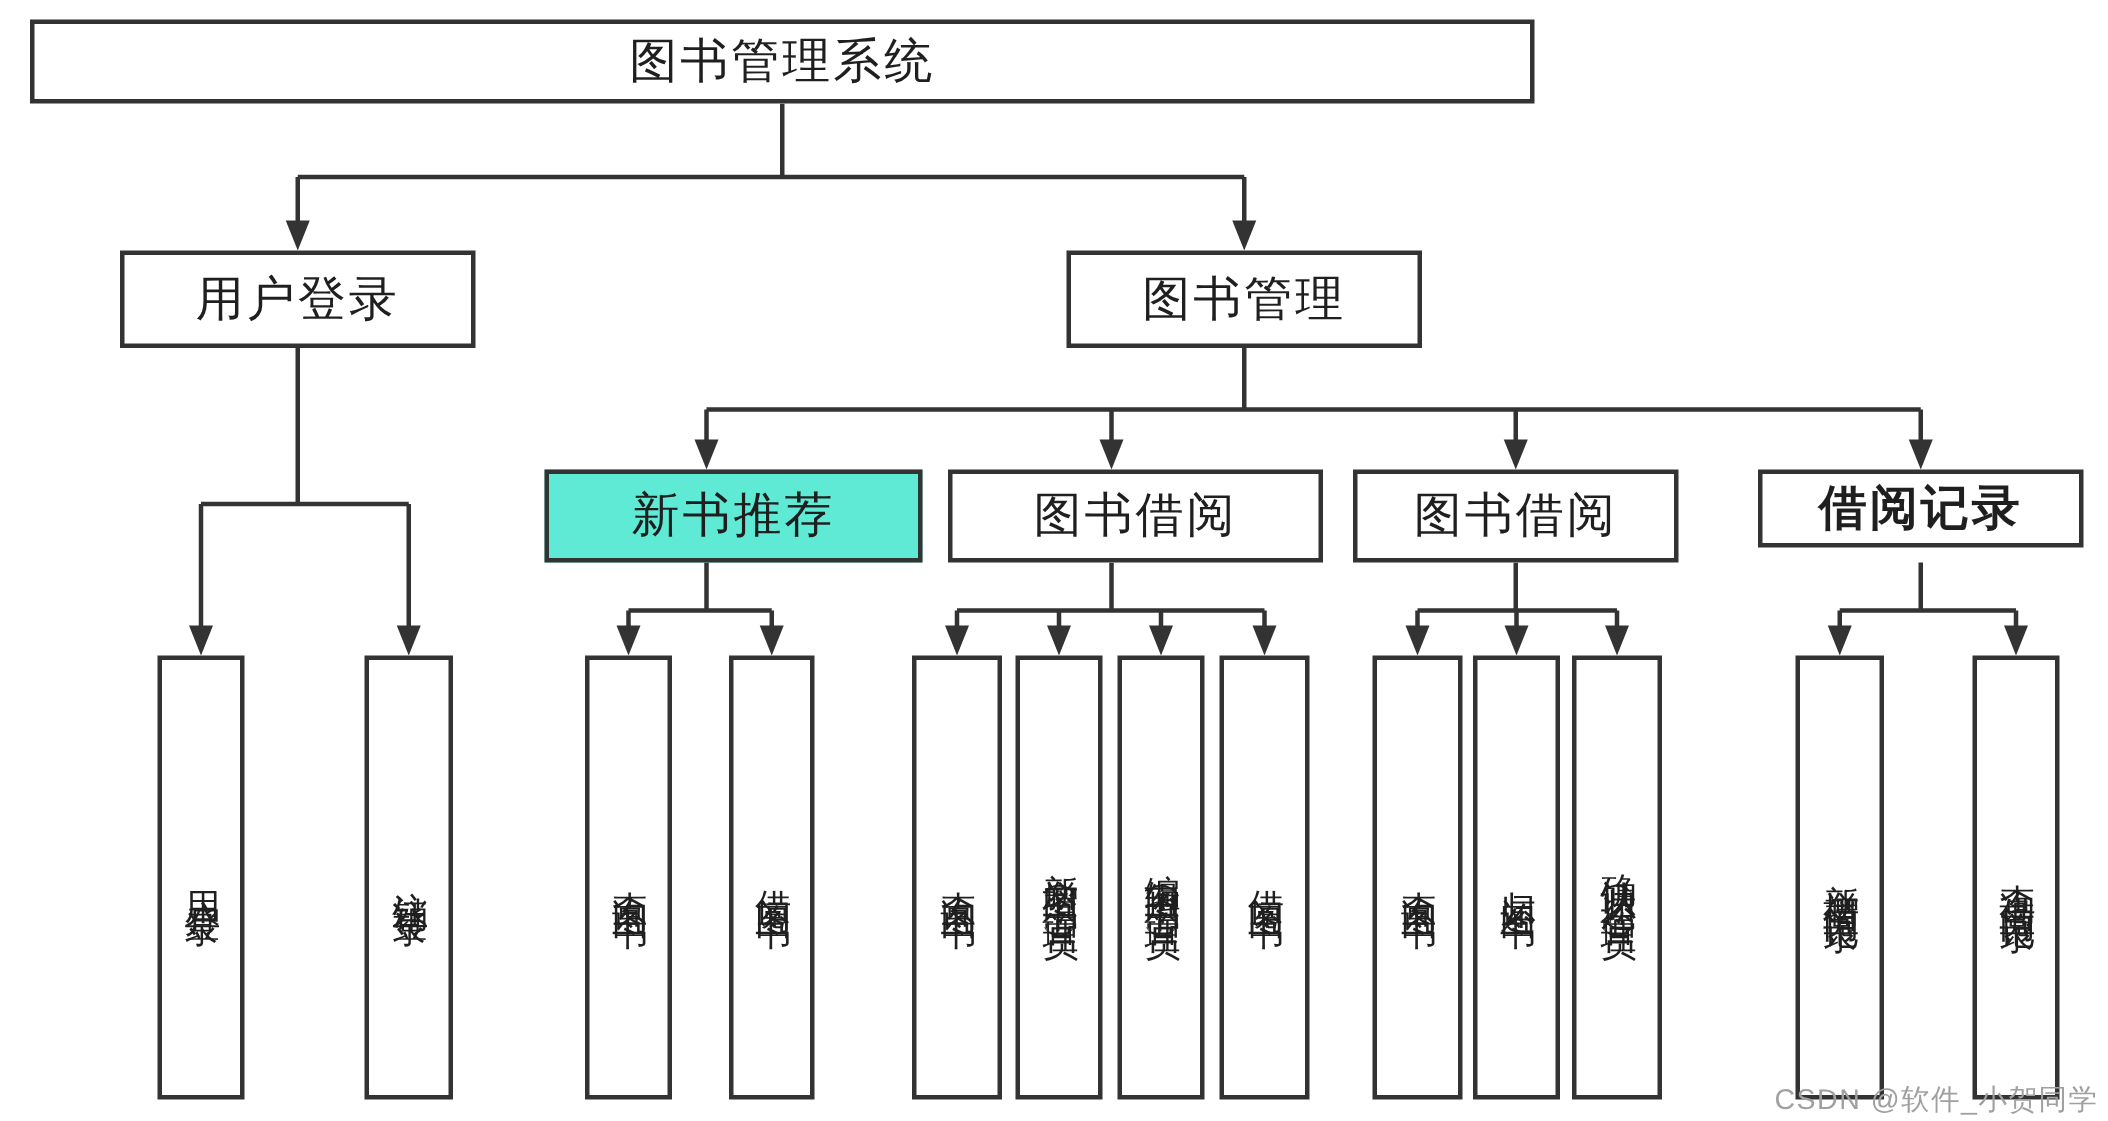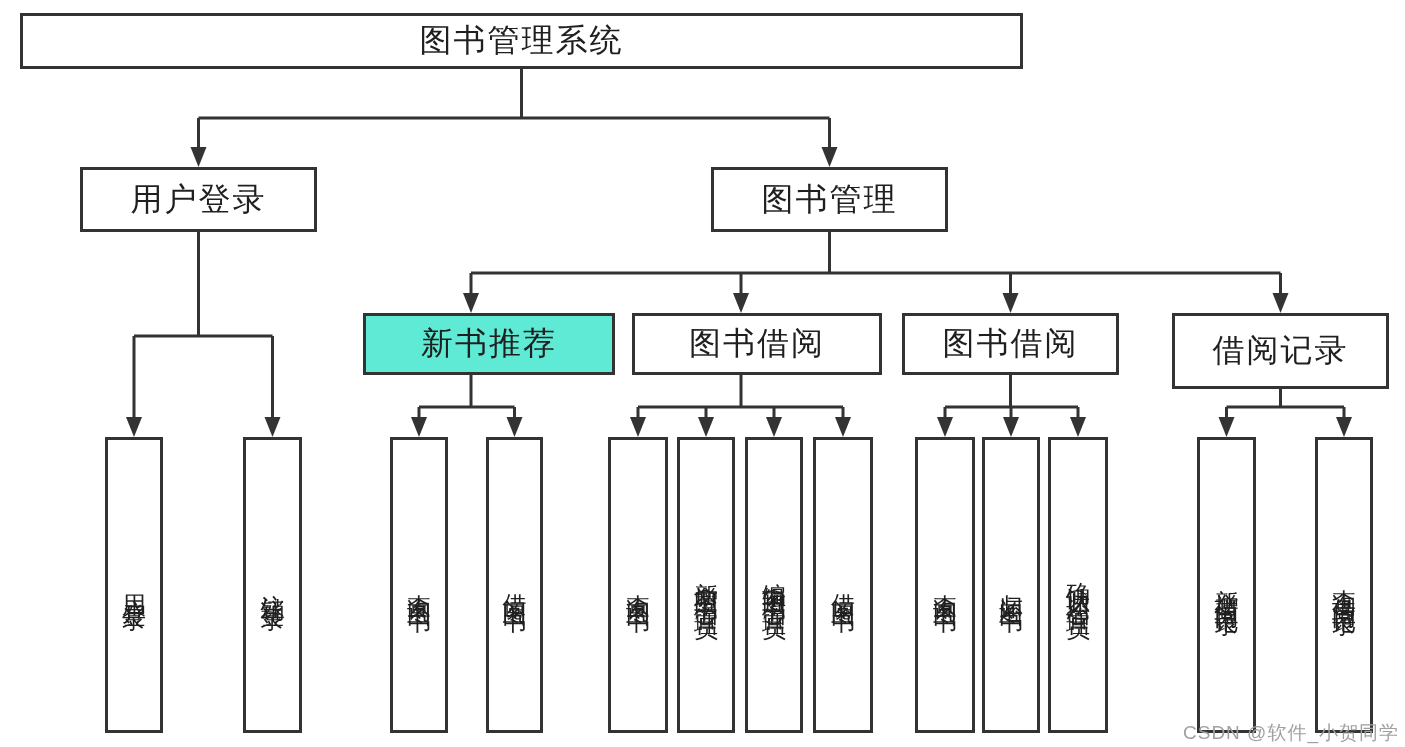--- a/index.html
+++ b/index.html
@@ -93,21 +93,21 @@
     </div>
     <div class="node h" style="left: 363px; top: 313px; width: 252px; height: 62px; border-color: rgb(51, 51, 51); background: #5eead4;">
       <span class="label" style="color: rgb(31, 31, 31);">新书推荐</span>
     </div>
     <div class="node h" style="left: 632px; top: 313px; width: 250px; height: 62px; border-color: rgb(51, 51, 51); background: rgb(255, 255, 255);">
       <span class="label" style="color: rgb(31, 31, 31);">图书借阅</span>
     </div>
     <div class="node h" style="left: 902px; top: 313px; width: 217px; height: 62px; border-color: rgb(51, 51, 51); background: rgb(255, 255, 255);">
       <span class="label" style="color: rgb(31, 31, 31);">图书借阅</span>
     </div>
-    <div class="node h" style="left: 1172px; top: 313px; width: 217px; height: 76px; border-color: rgb(51, 51, 51); background: rgb(255, 255, 255);">
+    <div class="node h" style="left: 1172px; top: 313px; width: 217px; height: 52px; border-color: rgb(51, 51, 51); background: rgb(255, 255, 255); font-weight: bold;">
       <span class="label" style="color: rgb(31, 31, 31);">借阅记录</span>
     </div>
     <div class="node v" style="left: 105px; top: 437px; width: 58px; height: 296px; border-color: rgb(51, 51, 51); background: rgb(255, 255, 255);">
       <span class="label" style="color: rgb(31, 31, 31);">用户登录</span>
     </div>
     <div class="node v" style="left: 243px; top: 437px; width: 59px; height: 296px; border-color: rgb(51, 51, 51); background: rgb(255, 255, 255);">
       <span class="label" style="color: rgb(31, 31, 31);">注销登录</span>
     </div>
     <div class="node v" style="left: 390px; top: 437px; width: 58px; height: 296px; border-color: rgb(51, 51, 51); background: rgb(255, 255, 255);">
       <span class="label" style="color: rgb(31, 31, 31);">查询图书</span>

